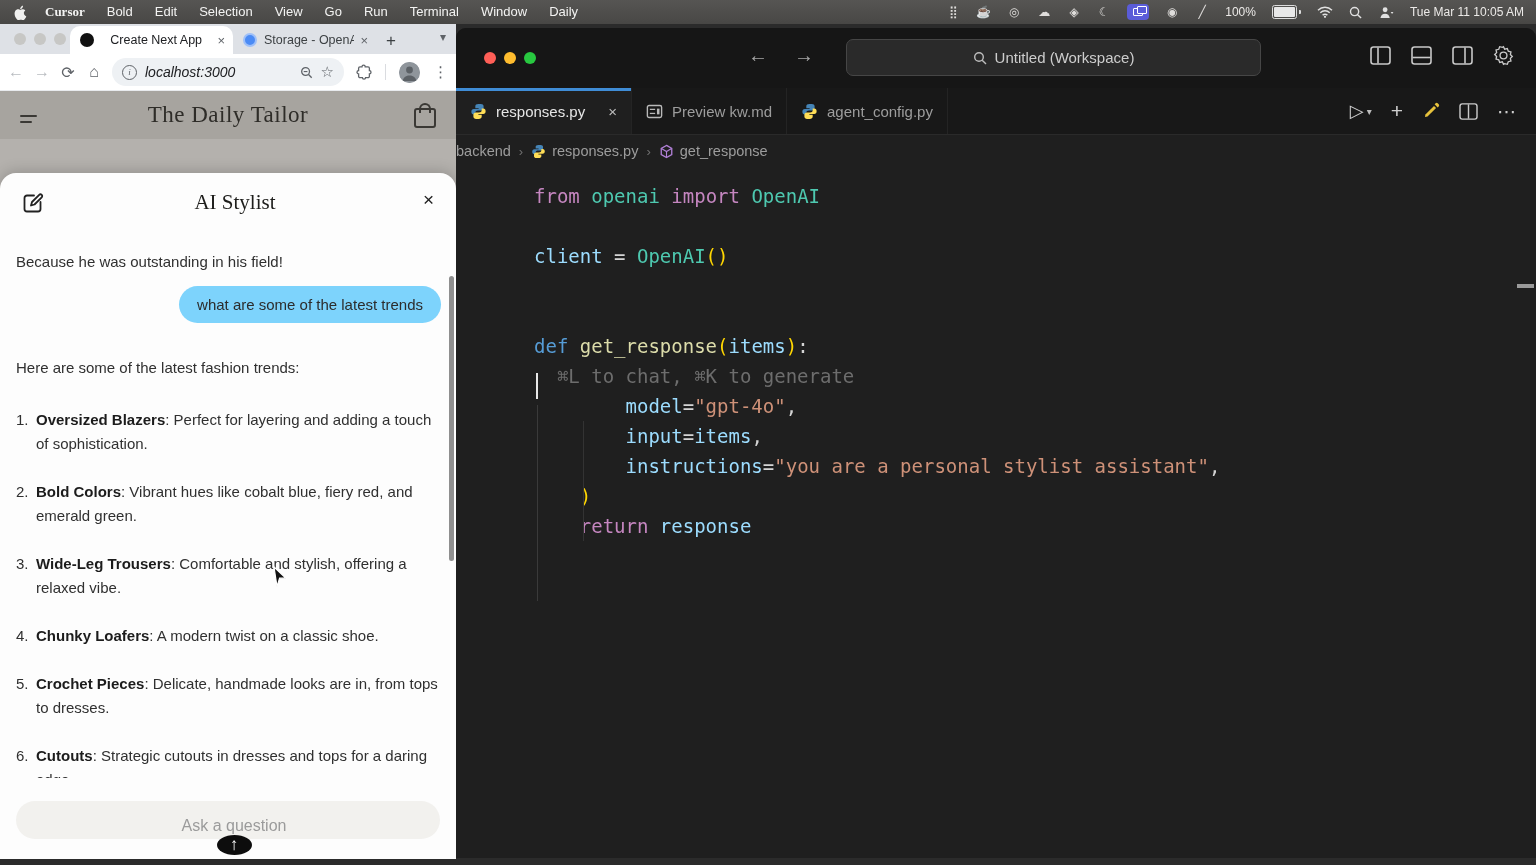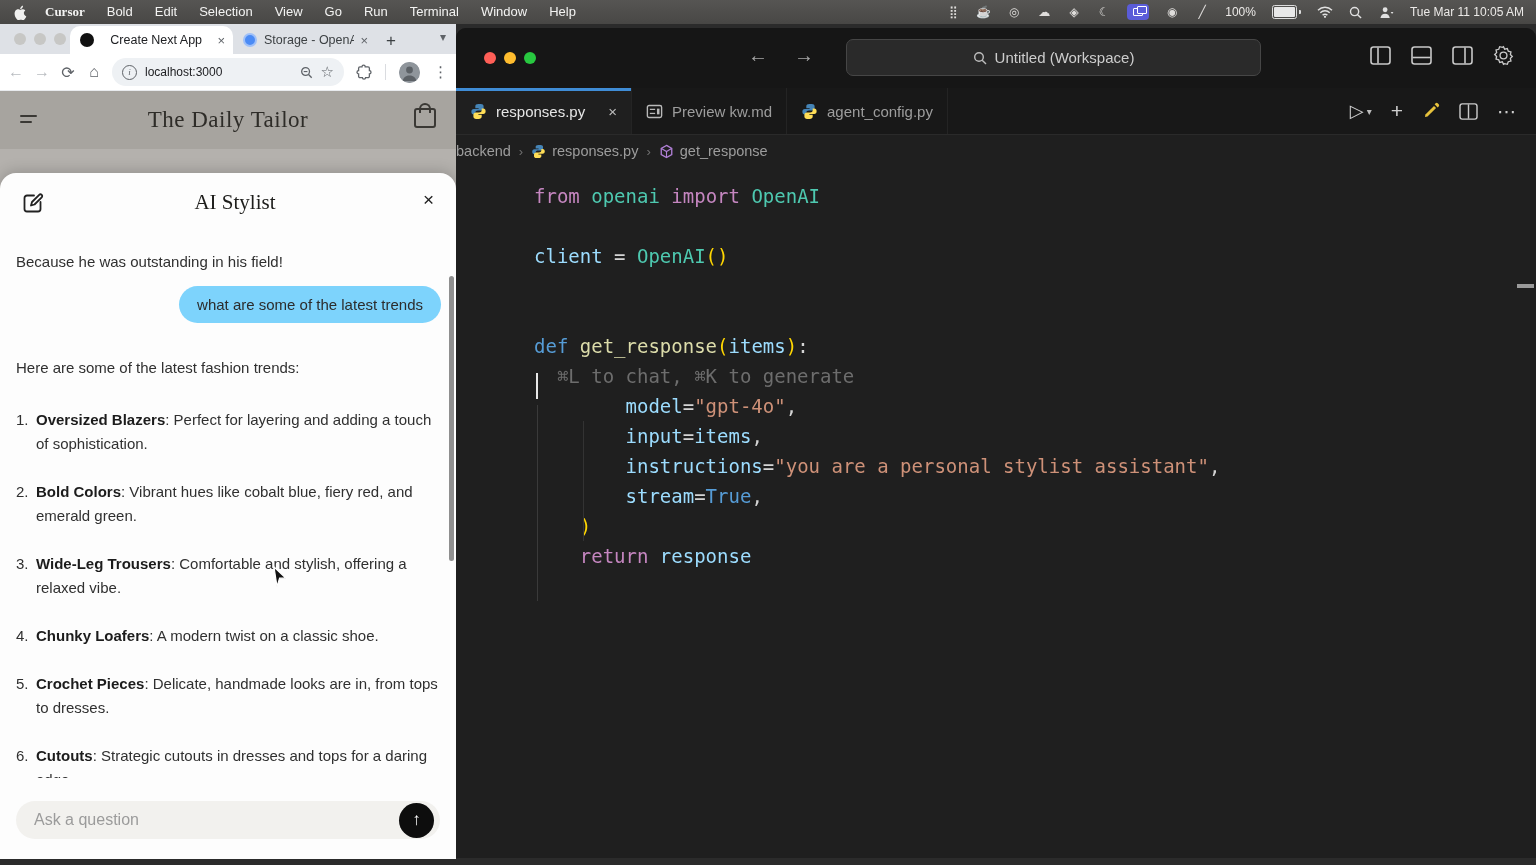--- a/index.html
+++ b/index.html
@@ -34,28 +34,28 @@
   .favicon.openai{background:#4b8bf5;border:2px solid #9fc0f8;box-sizing:border-box;}
   .b-tab .lbl{white-space:nowrap;overflow:hidden;flex:1;}
   .tab-x{color:#5f6368;font-size:13px;margin-left:6px;}
   .newtab-btn{color:#3c4043;font-size:17px;margin-left:10px;padding-bottom:3px;}
   .tab-chev{position:absolute;right:10px;top:6px;color:#5f6368;font-size:12px;}
   .addrbar{height:36px;background:#fff;display:flex;align-items:center;padding:0 8px;gap:10px;border-bottom:1px solid #e8eaed;}
   .nav-ic{color:#5f6368;font-size:16px;width:18px;text-align:center;}
   .nav-ic.dim{color:#b9bcc0;}
   .urlpill{flex:0 0 auto;width:212px;height:28px;background:#eef1f4;border-radius:14px;display:flex;align-items:center;padding:0 10px;gap:8px;}
   .info-i{width:13px;height:13px;border:1.4px solid #5f6368;border-radius:50%;color:#5f6368;font-size:9px;line-height:13px;text-align:center;font-family:"Liberation Serif",serif;font-style:italic;}
-  .url-text{font-size:12px;color:#202124;flex:1;}
+  .url-text{font-size:14px;color:#202124;flex:1;font-style:italic;}
   .addr-right{display:flex;align-items:center;gap:13px;margin-left:2px;color:#5f6368;}
   .avatar{width:21px;height:21px;border-radius:50%;background:#9aa0a6;overflow:hidden;display:flex;align-items:center;justify-content:center;}
   .sep{width:1px;height:16px;background:#dadce0;}
 
   
   .page{position:relative;height:768px;background:#b4b1ad;overflow:hidden;}
-  .site-header{height:58px;background:#a7a49f;display:flex;align-items:center;justify-content:center;position:relative;}
+  .site-header{height:48px;background:#a7a49f;display:flex;align-items:center;justify-content:center;position:relative;}
   .hamburger{position:absolute;left:20px;top:24px;width:17px;}
   .hamburger i{display:block;height:2px;background:#3a3834;margin-bottom:4px;border-radius:1px;}
   .hamburger i:last-child{width:12px;}
   .site-title{font-family:"Liberation Serif",serif;font-size:23px;color:#2e2c28;letter-spacing:.5px;}
   .bag{position:absolute;right:20px;top:17px;width:18px;height:16px;border:2px solid #3a3834;border-radius:3px;}
   .bag:before{content:"";position:absolute;left:3px;top:-7px;width:8px;height:8px;border:2px solid #3a3834;border-bottom:none;border-radius:6px 6px 0 0;}
 
   .modal{position:absolute;left:0;top:82px;width:456px;height:686px;background:#fdfdfd;border-radius:16px 16px 0 0;box-shadow:0 -2px 14px rgba(0,0,0,.18);}
   .modal-head{position:relative;height:60px;}
   .compose{position:absolute;left:22px;top:19px;}
@@ -64,21 +64,21 @@
   .chat-scroll{position:absolute;left:0;top:60px;width:456px;height:545px;overflow:hidden;}
   .intro-msg{margin:20px 16px 0;font-size:15px;color:#303030;}
   .bubble-row{display:flex;justify-content:flex-end;margin:16px 15px 0;}
   .bubble{background:#7dd3fc;border-radius:20px;padding:10px 18px;font-size:15px;color:#2c2c2c;}
   .assist-intro{margin:36px 16px 0;font-size:15px;color:#303030;}
   .trend-list{margin:32px 16px 0 16px;padding:0;}
   .trend-item{position:relative;padding-left:20px;margin-bottom:24px;font-size:15px;line-height:24px;color:#303030;width:405px;}
   .trend-item .num{position:absolute;left:0;top:0;}
   .trend-item b{color:#1c1c1c;}
   .chat-thumb{position:absolute;right:2px;top:103px;width:5px;height:285px;background:#8f8f8f;border-radius:3px;}
-  .ask-row{position:absolute;left:16px;right:16px;top:628px;height:38px;background:#f2f1ee;border-radius:23px;display:flex;align-items:center;padding:0 6px 0 18px;box-sizing:border-box;}
+  .ask-row{position:absolute;left:16px;right:16px;top:628px;height:38px;background:#f2f1ee;border-radius:23px;display:flex;align-items:center;padding:16px 6px 0 18px;box-sizing:border-box;flex-direction:column;}
   .ask-ph{flex:1;font-size:16px;color:#9b9b9b;}
   .send-btn{width:35px;height:35px;border-radius:50%;background:#0d0d0d;color:#fff;display:flex;align-items:center;justify-content:center;font-size:17px;}
 
   
   .editor{position:absolute;left:456px;top:28px;width:1080px;height:830px;background:#1f1f1f;border-radius:10px 10px 0 0;z-index:5;}
   .titlebar{position:relative;height:60px;background:#161616;border-radius:10px 10px 0 0;display:flex;align-items:center;}
   .e-lights{position:absolute;left:28px;top:24px;display:flex;gap:8px;}
   .e-lights i{width:12px;height:12px;border-radius:50%;}
   .e-lights .r{background:#ff5f57;} .e-lights .y{background:#febc2e;} .e-lights .g{background:#28c840;}
   .nav-arrows{position:absolute;left:292px;top:16px;display:flex;gap:26px;color:#a8a8a8;font-size:20px;}
@@ -116,21 +116,21 @@
 
 <div class="screen">
 
   <div class="menubar">
     <span class="apple">
       <svg width="13" height="15" viewBox="0 0 14 16">
           <path fill="#f0f0ef" d="M10.6 8.6c0-1.8 1.5-2.7 1.5-2.7-.8-1.2-2.1-1.4-2.6-1.4-1.1-.1-2.1.6-2.7.6-.5 0-1.4-.6-2.3-.6C3.3 4.5 2 5.2 1.3 6.3c-1.4 2.4-.4 6 1 8 .7 1 1.5 2 2.5 2 .9 0 1.3-.6 2.5-.6s1.5.6 2.5.6 1.7-1 2.4-2c.7-1.1 1-2.2 1-2.3-.1 0-2.6-1-2.6-3.4z"></path>
           <path fill="#f0f0ef" d="M8.9 3.2c.5-.6.9-1.5.8-2.4-.8 0-1.7.5-2.2 1.2-.5.5-.9 1.4-.8 2.3.8.1 1.7-.5 2.2-1.1z"></path>
         </svg>
     </span>
-    <span><span class="menu-item bold">Cursor</span><span class="menu-item">Bold</span><span class="menu-item">Edit</span><span class="menu-item">Selection</span><span class="menu-item">View</span><span class="menu-item">Go</span><span class="menu-item">Run</span><span class="menu-item">Terminal</span><span class="menu-item">Window</span><span class="menu-item">Help</span></span>
+    <span><span class="menu-item bold">Cursor</span><span class="menu-item">Bold</span><span class="menu-item">Edit</span><span class="menu-item">Selection</span><span class="menu-item">View</span><span class="menu-item">Go</span><span class="menu-item">Run</span><span class="menu-item">Terminal</span><span class="menu-item">Window</span><span class="menu-item">Daily</span></span>
     <span class="mb-status">
       <span class="mb-ic">⣿</span>
       <span class="mb-ic">☕</span>
       <span class="mb-ic">◎</span>
       <span class="mb-ic">☁</span>
       <span class="mb-ic">◈</span>
       <span class="mb-ic">☾</span>
       <span class="blue-tile">
           <span class="sq"></span>
         </span>
@@ -402,21 +402,20 @@
     <div class="code-line"><span class="tk-kw">from</span><span class="tk-pl"> </span><span class="tk-type">openai</span><span class="tk-pl"> </span><span class="tk-kw">import</span><span class="tk-pl"> </span><span class="tk-type">OpenAI</span></div>
         <div class="code-line">&nbsp;</div>
         <div class="code-line"><span class="tk-var">client</span><span class="tk-pl"> = </span><span class="tk-type">OpenAI</span><span class="tk-br">()</span></div>
         <div class="code-line">&nbsp;</div>
         <div class="code-line">&nbsp;</div>
         <div class="code-line"><span class="tk-kw2">def</span><span class="tk-pl"> </span><span class="tk-fn">get_response</span><span class="tk-br">(</span><span class="tk-var">items</span><span class="tk-br">)</span><span class="tk-pl">:</span></div>
         <div class="code-line"><span class="tk-pl">  </span><span class="tk-ghost">⌘L to chat, ⌘K to generate</span></div>
         <div class="code-line"><span class="tk-pl">        </span><span class="tk-var">model</span><span class="tk-pl">=</span><span class="tk-str">"gpt-4o"</span><span class="tk-pl">,</span></div>
         <div class="code-line"><span class="tk-pl">        </span><span class="tk-var">input</span><span class="tk-pl">=</span><span class="tk-var">items</span><span class="tk-pl">,</span></div>
         <div class="code-line"><span class="tk-pl">        </span><span class="tk-var">instructions</span><span class="tk-pl">=</span><span class="tk-str">"you are a personal stylist assistant"</span><span class="tk-pl">,</span></div>
-        <div class="code-line"><span class="tk-pl">        </span><span class="tk-var">stream</span><span class="tk-pl">=</span><span class="tk-kw2">True</span><span class="tk-pl">,</span></div>
         <div class="code-line"><span class="tk-pl">    </span><span class="tk-br">)</span></div>
         <div class="code-line"><span class="tk-pl">    </span><span class="tk-kw">return</span><span class="tk-pl"> </span><span class="tk-var">response</span></div>
       </div>
 
     <span class="overview-mark"></span>
     <div class="editor-bottom"></div>
   </div>
 
   <span class="mouse">
     <svg width="17" height="22" viewBox="0 0 17 22">

